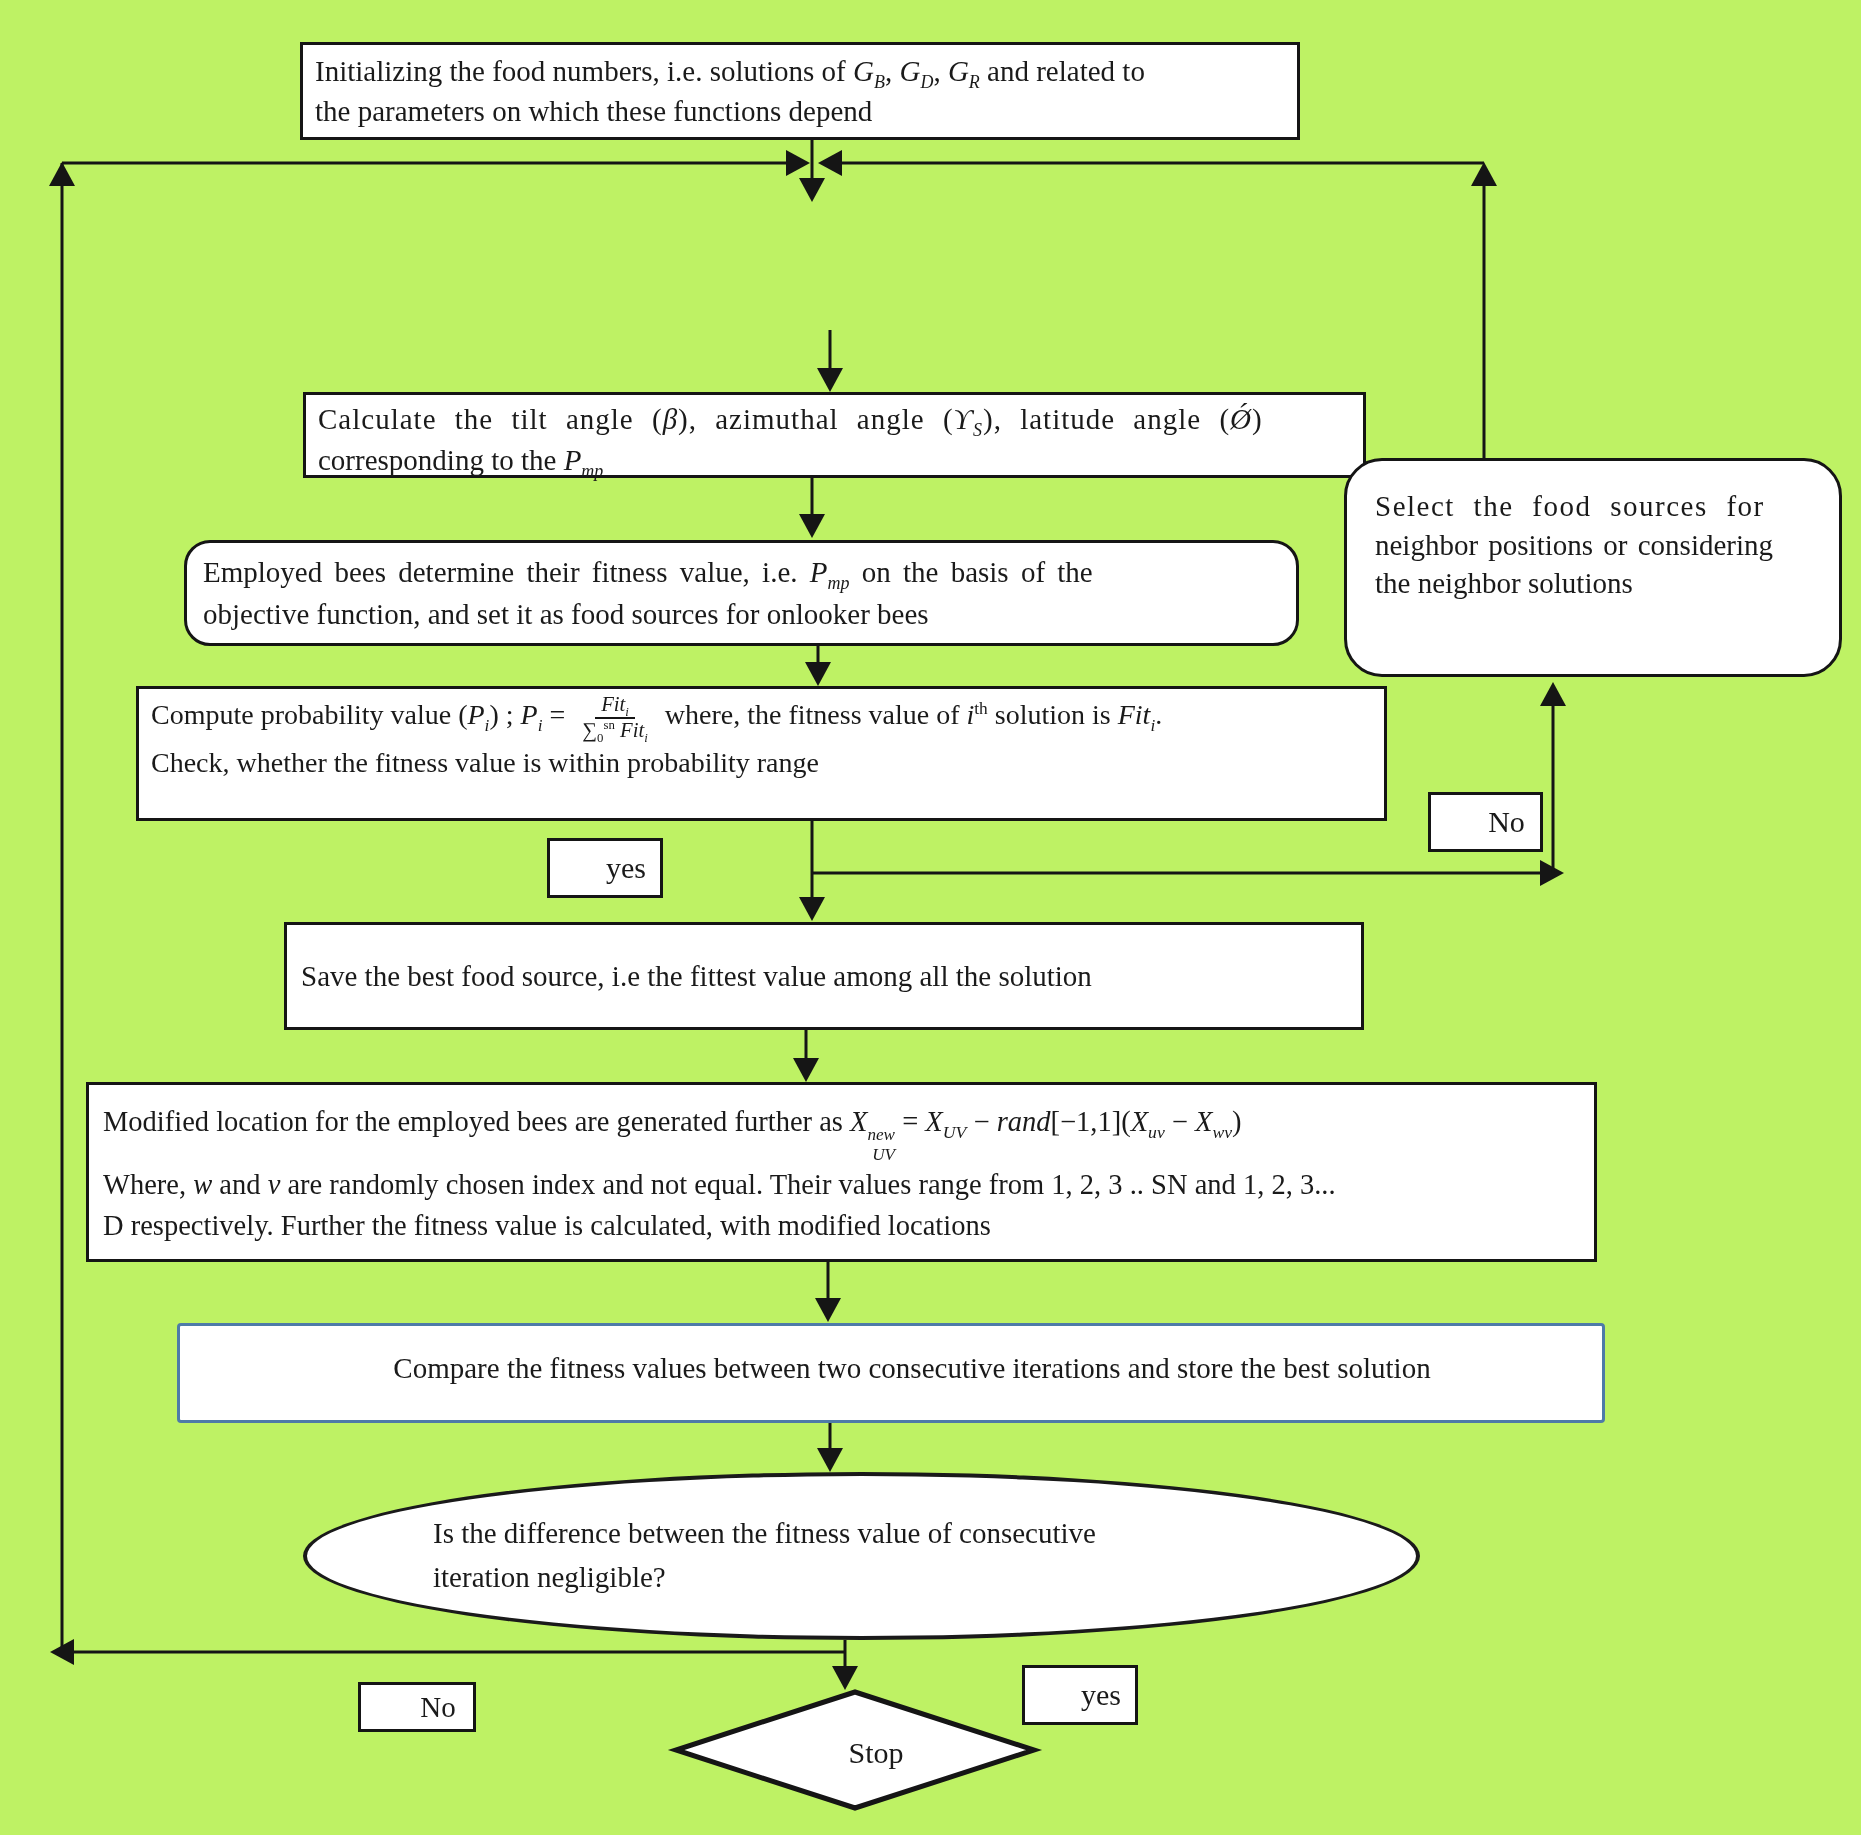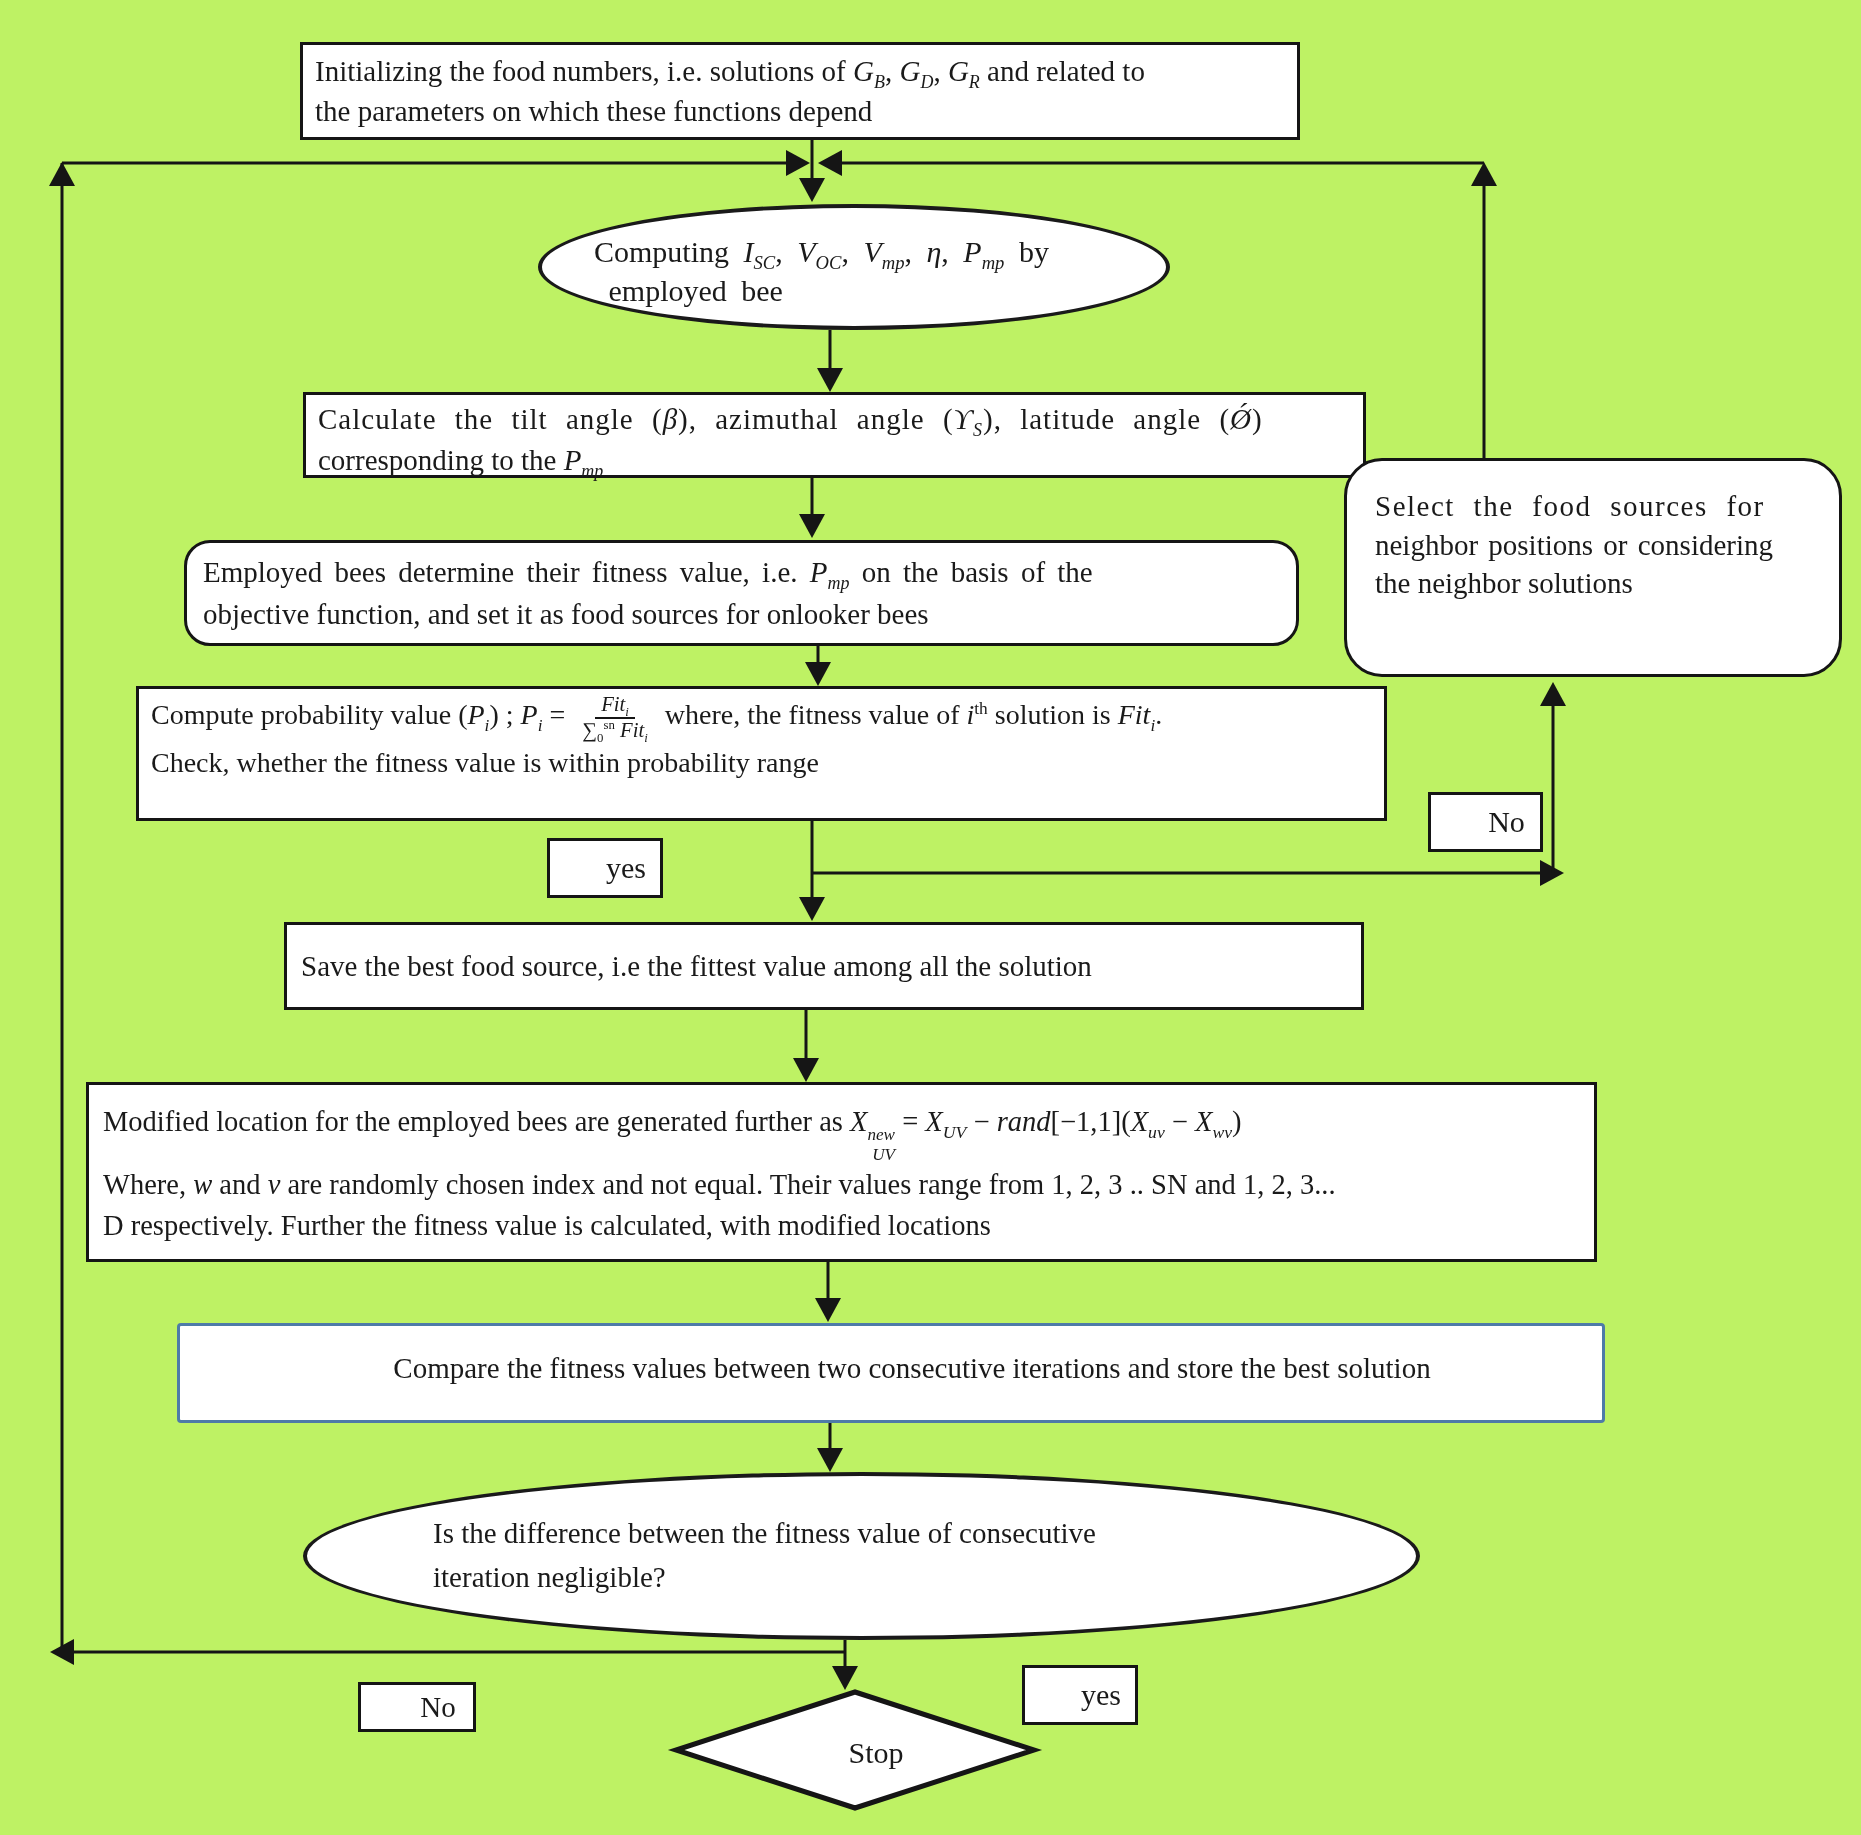--- a/index.html
+++ b/index.html
@@ -11,21 +11,21 @@
   .rect{border:3px solid #151515;}
   .round{border:3px solid #151515;border-radius:28px;}
   .ellipse{border:4px solid #1a1a1a;border-radius:50%;}
   .label-box{border:3px solid #151515;display:flex;align-items:center;justify-content:center;font-size:30px;}
   .n-init{left:300px;top:42px;width:1000px;height:98px;padding:6px 12px;}
   .n-computing{left:538px;top:204px;width:632px;height:126px;padding:24px 24px 0 52px;font-size:30px;word-spacing:7px;line-height:1.3;}
   .n-calculate{left:303px;top:392px;width:1063px;height:86px;padding:4px 12px;line-height:1.4;}
   .n-employed{left:184px;top:540px;width:1115px;height:106px;padding:8px 16px;border-radius:26px;line-height:1.45;}
   .n-probability{left:136px;top:686px;width:1251px;height:135px;padding:4px 12px;font-size:28px;line-height:1.45;}
   .n-select{left:1344px;top:458px;width:498px;height:219px;padding:26px 24px 0 28px;border-radius:38px;line-height:1.33;}
-  .n-save{left:284px;top:922px;width:1080px;height:88px;display:flex;align-items:center;padding-left:14px;}
+  .n-save{left:284px;top:922px;width:1080px;height:108px;display:flex;align-items:center;padding-left:14px;}
   .n-modified{left:86px;top:1082px;width:1511px;height:180px;padding:16px 14px;font-size:28.5px;line-height:1.45;}
   .n-compare{left:177px;top:1323px;width:1428px;height:100px;border:3px solid #4e7ba8;border-radius:4px;display:flex;align-items:center;justify-content:center;padding-bottom:10px;}
   .n-ellipse2{left:303px;top:1472px;width:1117px;height:168px;padding:36px 50px 0 126px;line-height:1.5;}
   .l-yes1{left:547px;top:838px;width:116px;height:60px;}
   .l-no1{left:1428px;top:792px;width:115px;height:60px;}
   .l-no2{left:358px;top:1682px;width:118px;height:50px;font-size:29px;}
   .l-yes2{left:1022px;top:1665px;width:116px;height:60px;}
   .l-stop{left:793px;top:1732px;width:124px;text-align:center;font-size:30px;}
   .stretch-a{white-space:nowrap;word-spacing:10px;letter-spacing:1px;}
   .stretch-b{white-space:nowrap;word-spacing:5px;}
@@ -117,21 +117,20 @@
         <line x1="845" y1="1652" x2="72" y2="1652"></line>
         <polygon points="74,1639 74,1665 50,1652" stroke="none"></polygon>
       </g>
 
       <polygon points="855,1692 1034,1750 855,1808 676,1750" fill="#ffffff" stroke="#151515" stroke-width="5"></polygon>
     </g>
   </svg>
 
   <div class="node rect n-init">Initializing the food numbers, i.e. solutions of <i>G<sub>B</sub></i>, <i>G<sub>D</sub></i>, <i>G<sub>R</sub></i> and related to<br>the parameters on which these functions depend</div>
 
-  <div class="node ellipse n-computing">Computing <i>I<sub>SC</sub></i>, <i>V<sub>OC</sub></i>, <i>V<sub>mp</sub></i>, <i>η</i>, <i>P<sub>mp</sub></i> by<br>&nbsp;employed bee</div>
 
   <div class="node rect n-calculate"><span class="stretch-a">Calculate the tilt angle (<i>β</i>), azimuthal angle (<i>ϒ<sub>S</sub></i>), latitude angle (<i>Ǿ</i>)</span><br>corresponding to the <i>P<sub>mp</sub></i></div>
 
   <div class="node round n-employed"><span class="stretch-b">Employed bees determine their fitness value, i.e. <i>P<sub>mp</sub></i> on the basis of the</span><br>objective function, and set it as food sources for onlooker bees</div>
 
   <div class="node rect n-probability">Compute probability value (<i>P<sub>i</sub></i>) ; <i>P<sub>i</sub></i> = <span class="frac">
         <span class="fnum"><i>Fit<sub>i</sub></i></span>
         <span class="fden">∑<sub>0</sub><sup>sn</sup> <i>Fit<sub>i</sub></i></span>
       </span> where, the fitness value of <i>i</i><sup>th</sup> solution is <i>Fit<sub>i</sub></i>.<br>Check, whether the fitness value is within probability range</div>
 

